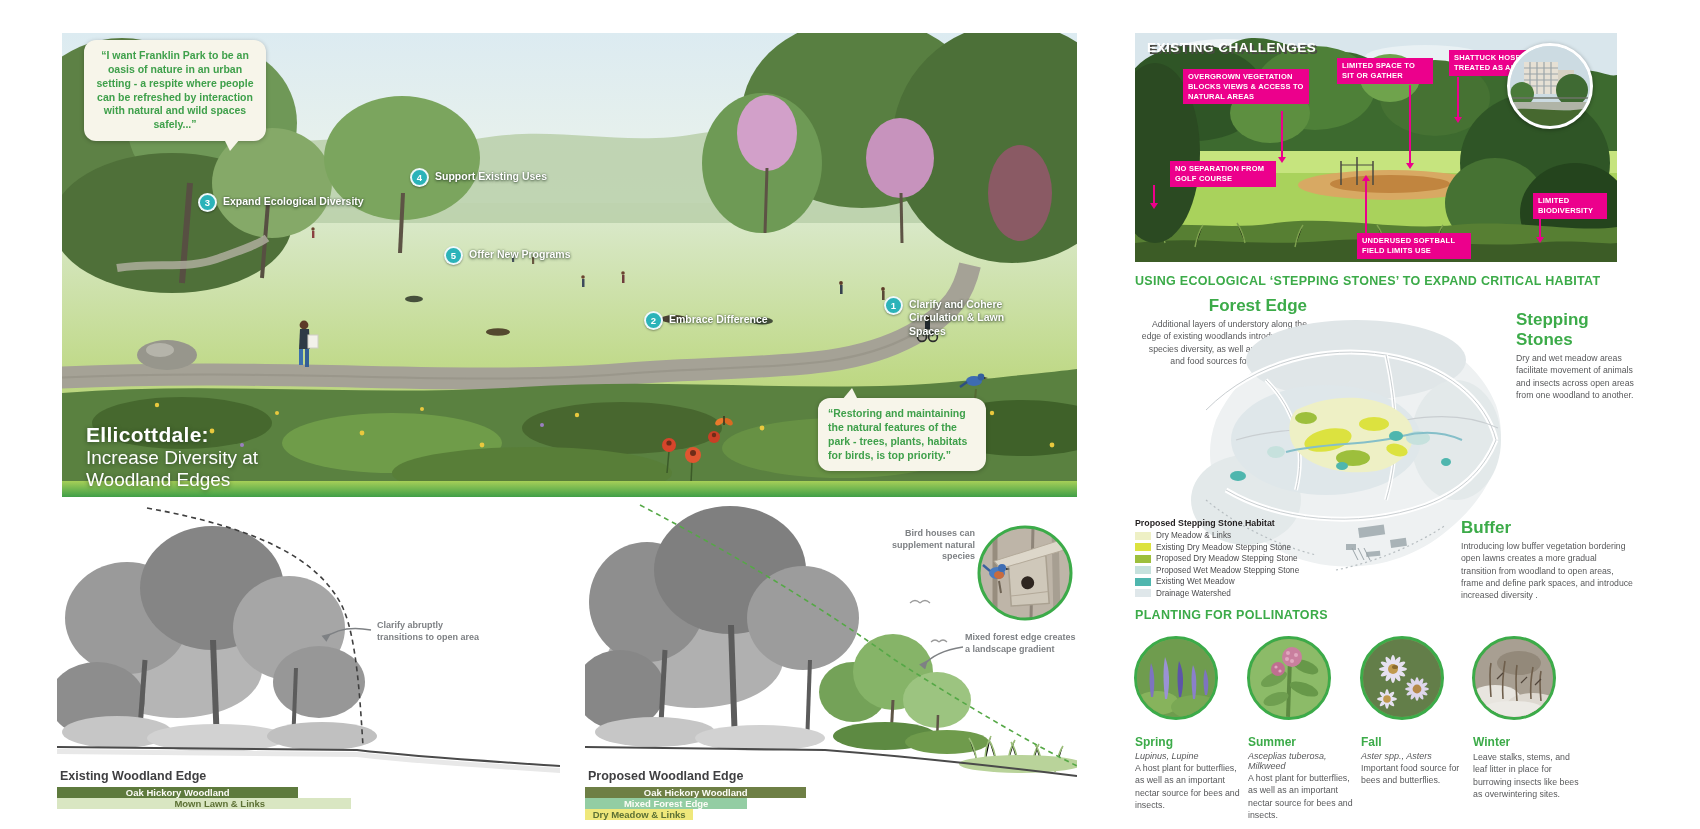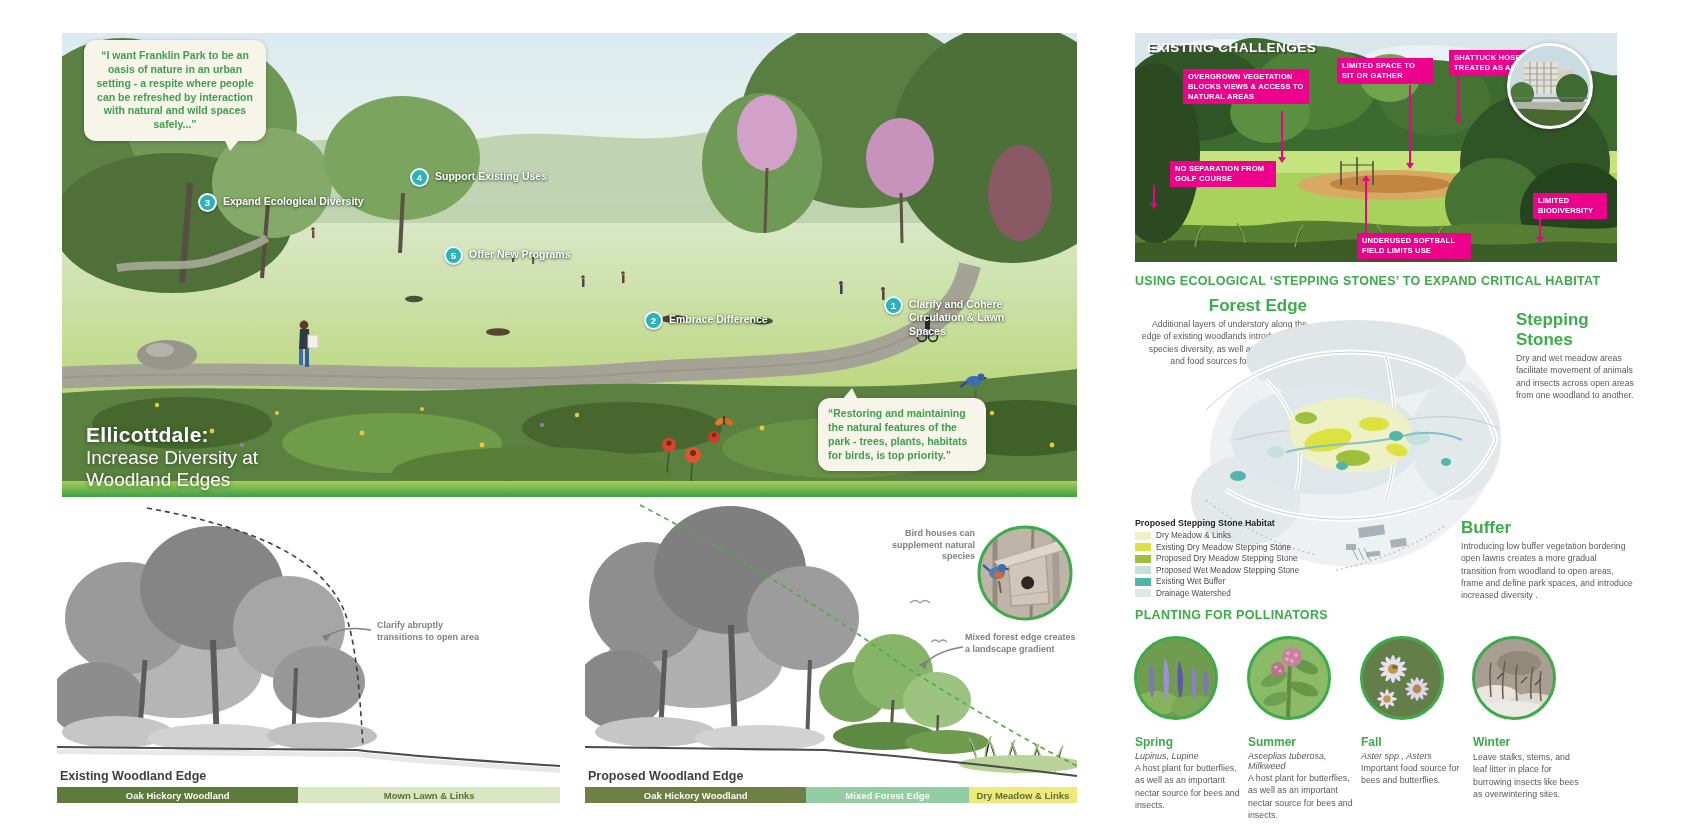--- a/index.html
+++ b/index.html
@@ -18,21 +18,21 @@
           font-size:9.5px;font-weight:bold;display:flex;align-items:center;justify-content:center;
           border:2px solid rgba(255,255,255,.92);box-shadow:0 1px 2px rgba(0,0,0,.35);}
   .co-label{color:#fff;font-weight:bold;font-size:10.5px;line-height:1.28;
           text-shadow:0 1px 3px rgba(30,50,30,.75),0 0 2px rgba(30,50,30,.5);padding-top:2px;}
   .r-title{color:#fff;text-shadow:0 1px 4px rgba(20,40,20,.6);}
   .r-title .t1{font-size:21px;font-weight:bold;letter-spacing:.3px;}
   .r-title .t2{font-size:19px;font-weight:normal;line-height:1.18;}
 
   
   .sec-title{font-size:12.5px;font-weight:bold;color:#3f3f41;}
-  .bar{display:flex;height:16px;}
+  .bar{display:flex;height:16px;flex-direction:column;}
   .seg{display:flex;align-items:center;justify-content:center;font-size:9.5px;font-weight:bold;white-space:nowrap;}
   .w48{width:48%;} .w52{width:52%;} .w45{width:45%;} .w33{width:33%;} .w22{width:22%;}
   .t-white{color:#fcfcf6;} .t-olive{color:#5c7034;}
   .annotation{color:#7e8184;font-weight:bold;font-size:9px;line-height:1.3;}
   .annotation.ra{text-align:right;}
 
   
   .green-h{color:#3cab49;font-weight:bold;font-size:12.5px;letter-spacing:.3px;}
   .subhead{color:#3cab49;font-weight:bold;font-size:17px;margin-bottom:2px;}
   .body-t{color:#58595b;font-size:8.7px;line-height:1.42;}
@@ -266,21 +266,21 @@
       <ellipse cx="265" cy="236" rx="55" ry="14" fill="#c0c0c0"></ellipse>
       <path d="M0,247 L300,250 C360,257 430,261 503,266" stroke="#4a4a4a" stroke-width="2" fill="none"></path>
       <path d="M0,249 L300,252 C360,259 430,263 503,268 L503,273 C430,268 360,264 300,257 L0,254 Z" fill="#e8e8e8"></path>
       <path d="M90,8 C200,28 262,58 286,108 C300,140 303,200 306,246" stroke="#3f3f3f" stroke-width="1.6" stroke-dasharray="5,4" fill="none"></path>
       <path d="M314,130 C292,126 278,130 268,138" stroke="#7e8184" stroke-width="1.3" fill="none" marker-end="url(#arrL)"></path>
     </svg>
     <div class="annotation abs" style="left:320px;top:120px;width:110px;">Clarify abruptly transitions to open area</div>
     <div class="sec-title abs" style="left:3px;top:269px;">Existing Woodland Edge</div>
     <div class="bar abs" style="left:0;top:287px;width:503px;">
       <div class="seg w48 t-white" style="background: rgb(94, 122, 61);">Oak Hickory Woodland</div>
-      <div class="seg w52 t-olive" style="background: rgb(217, 230, 194);">Mown Lawn &amp; Links</div>
+      <div class="seg w52 t-olive" style="background: rgb(217, 230, 194); padding-left: 32px;">Mown Lawn &amp; Links</div>
     </div>
   </div>
 
   <div class="abs" style="left:585px;top:500px;width:492px;height:305px;">
     <svg viewBox="0 0 492 285" width="492" height="285">
       <defs>
         <marker id="arrL2" markerWidth="8" markerHeight="8" refX="6" refY="3" orient="auto">
           <path d="M7,0 L0,3 L7,6 Z" fill="#7e8184"></path>
         </marker>
         <clipPath id="bhclip">
@@ -530,21 +530,21 @@
     <div class="lrow">
       <div class="chip" style="background: rgb(157, 191, 60);"></div>
       <div class="llabel">Proposed Dry Meadow Stepping Stone</div>
     </div>
     <div class="lrow">
       <div class="chip" style="background: rgb(198, 225, 221);"></div>
       <div class="llabel">Proposed Wet Meadow Stepping Stone</div>
     </div>
     <div class="lrow">
       <div class="chip" style="background: rgb(79, 182, 174);"></div>
-      <div class="llabel">Existing Wet Buffer</div>
+      <div class="llabel">Existing Wet Meadow</div>
     </div>
     <div class="lrow">
       <div class="chip" style="background: rgb(223, 231, 234);"></div>
       <div class="llabel">Drainage Watershed</div>
     </div>
   </div>
 
   <div class="abs" style="left:1461px;top:518px;width:172px;">
     <div class="subhead">Buffer</div>
     <div class="body-t">Introducing low buffer vegetation bordering open lawns creates a more gradual transition from woodland to open areas, frame and define park spaces, and introduce increased diversity .</div>

